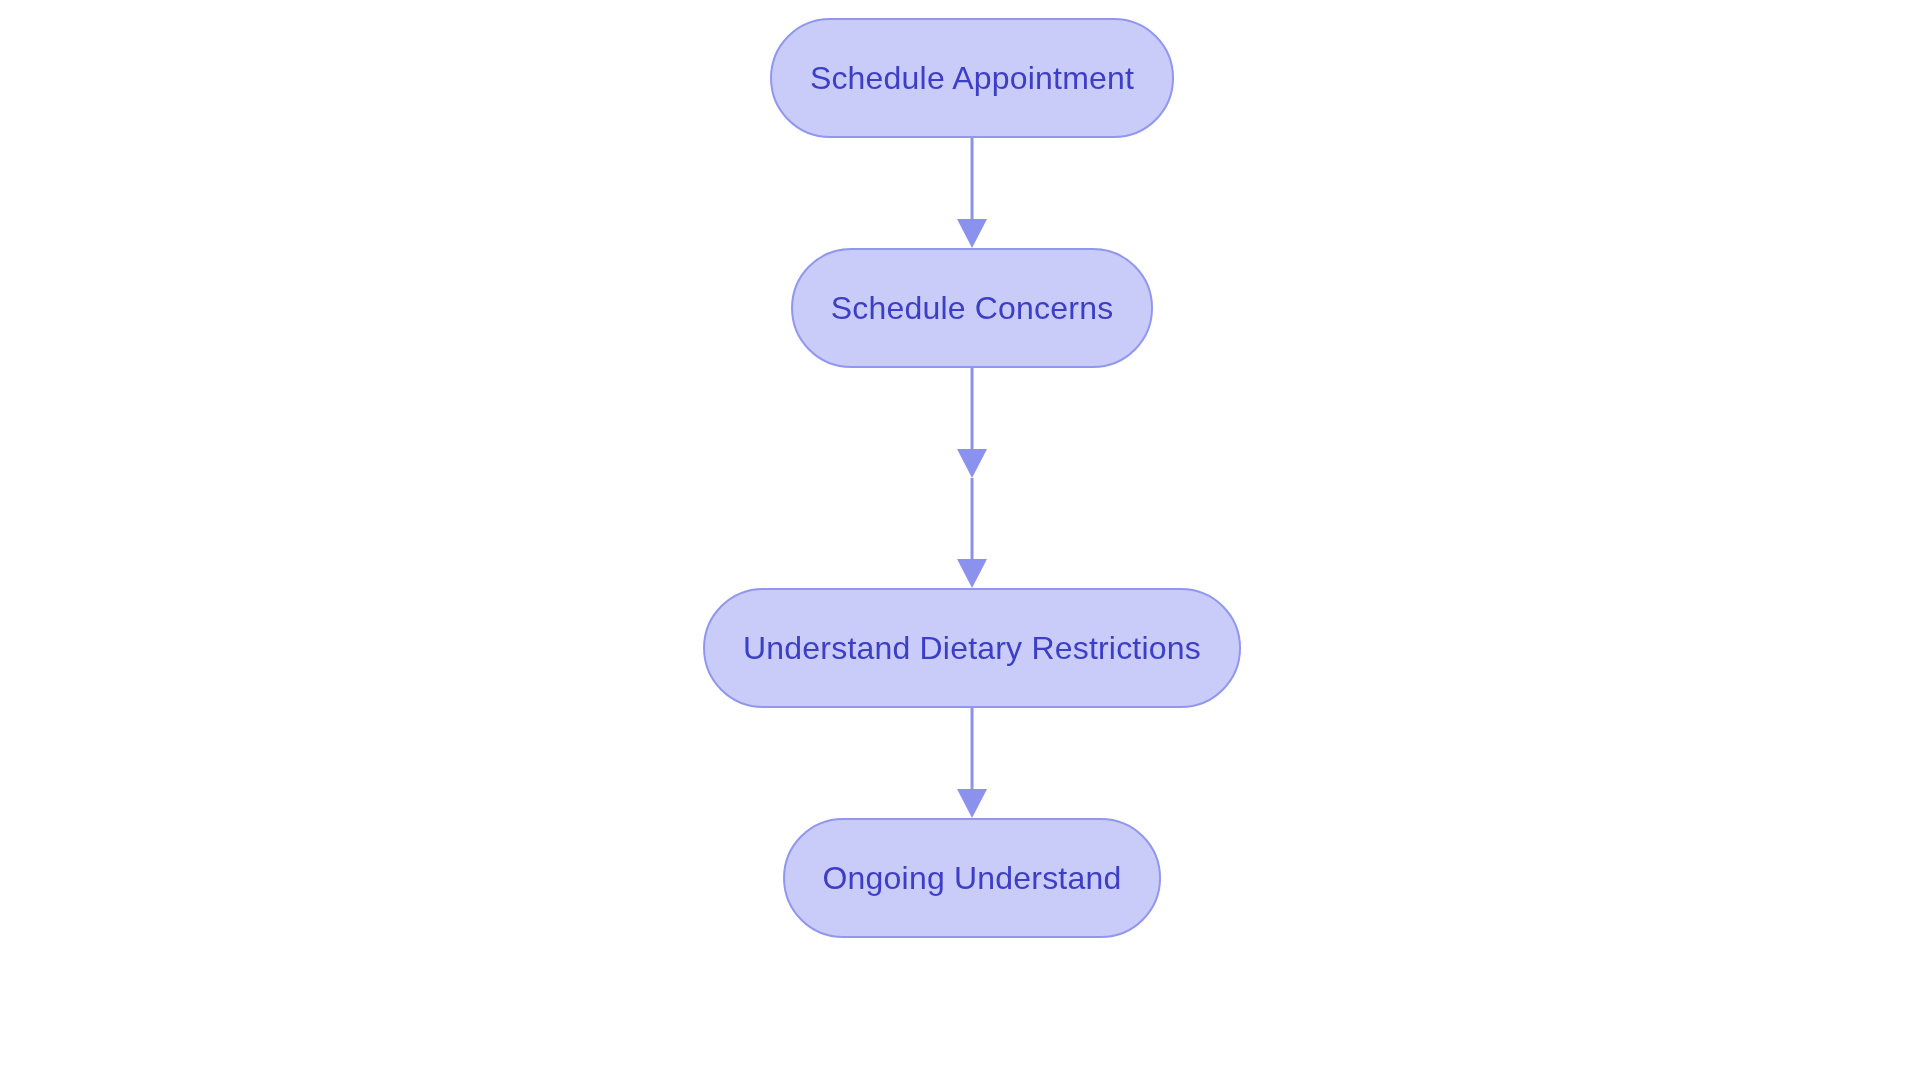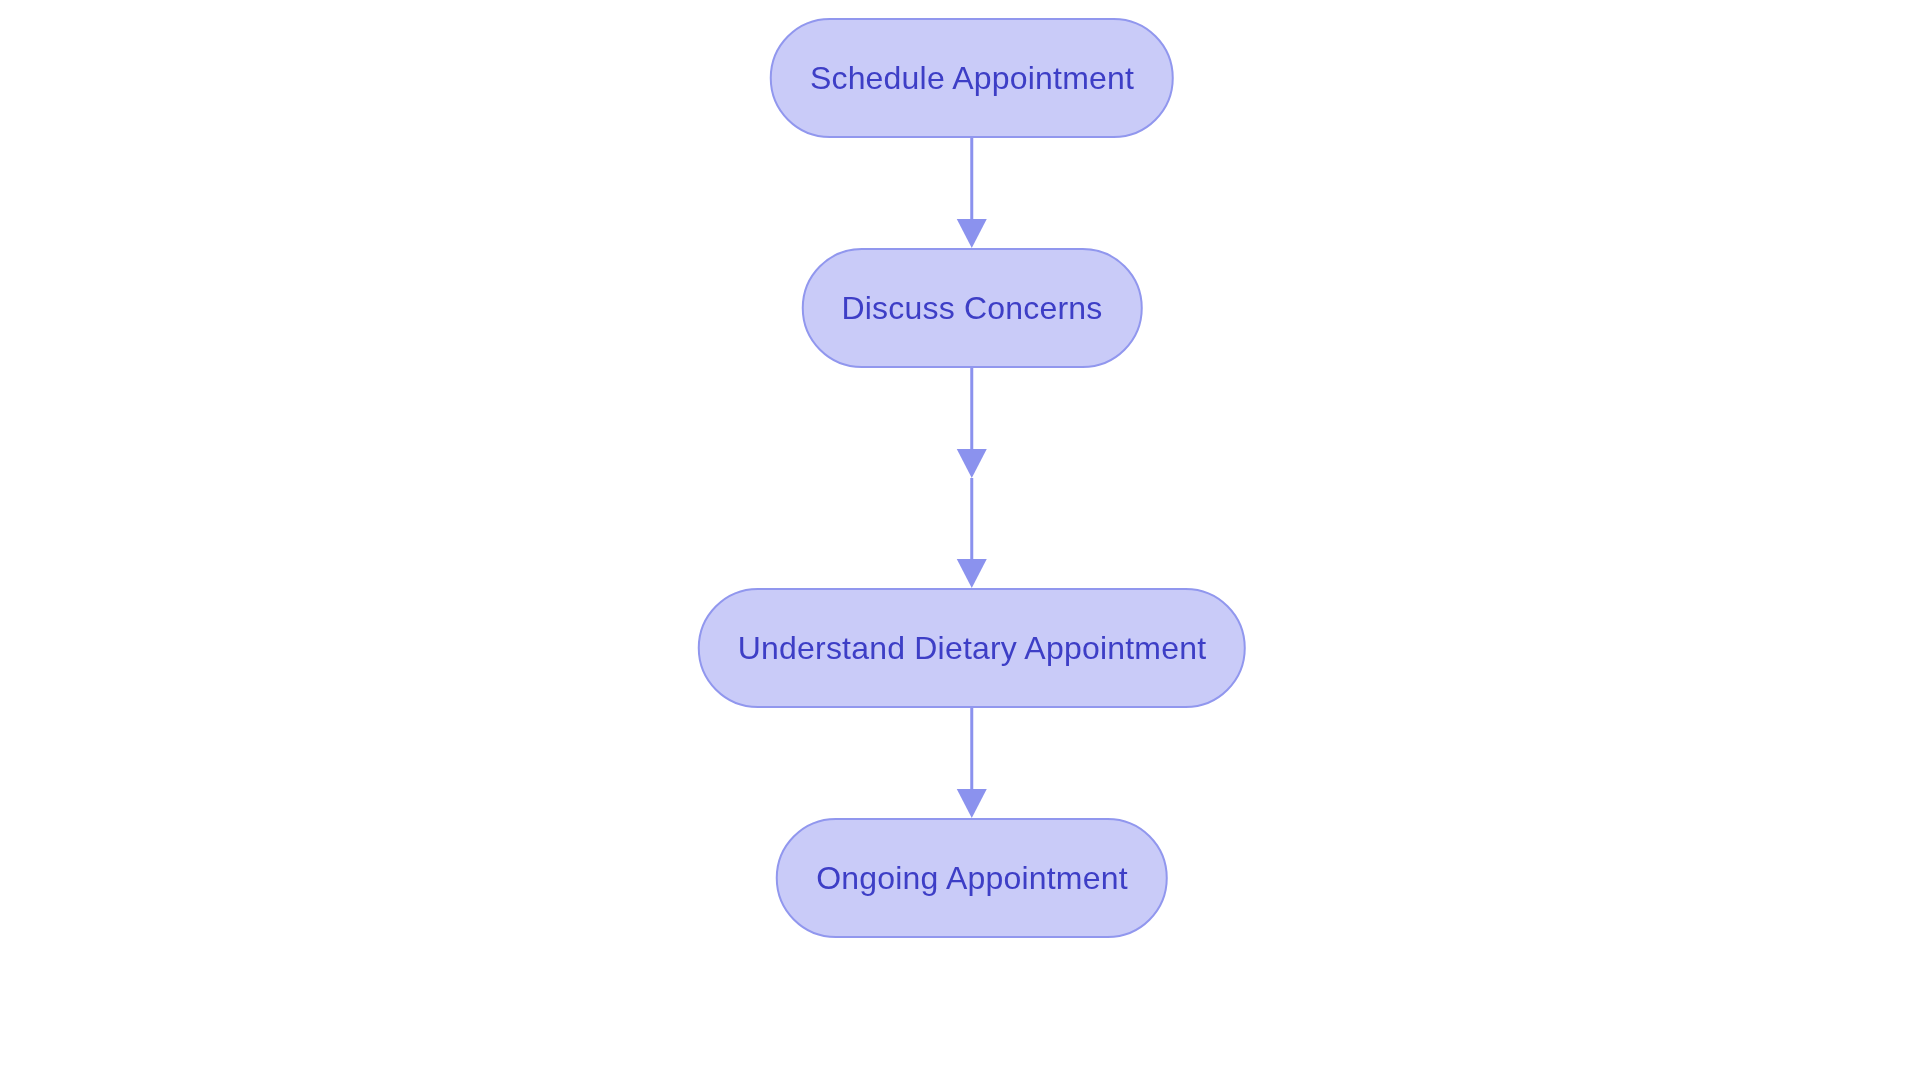--- a/index.html
+++ b/index.html
@@ -70,47 +70,47 @@
     </div>
 
     <div class="flow-arrow">
       <svg width="34" height="110" viewBox="0 0 34 110">
         <line x1="17" y1="0" x2="17" y2="83" stroke="#8b92ee" stroke-width="3"></line>
         <polygon points="2,81 32,81 17,110" fill="#8b92ee"></polygon>
       </svg>
     </div>
 
     <div class="flow-node">
-      <span class="node-label">Discuss Concerns</span>
+      <span class="node-label">Schedule Concerns</span>
     </div>
 
     <div class="flow-arrow">
       <svg width="34" height="110" viewBox="0 0 34 110">
         <line x1="17" y1="0" x2="17" y2="83" stroke="#8b92ee" stroke-width="3"></line>
         <polygon points="2,81 32,81 17,110" fill="#8b92ee"></polygon>
       </svg>
     </div>
 
 
     <div class="flow-arrow">
       <svg width="34" height="110" viewBox="0 0 34 110">
         <line x1="17" y1="0" x2="17" y2="83" stroke="#8b92ee" stroke-width="3"></line>
         <polygon points="2,81 32,81 17,110" fill="#8b92ee"></polygon>
       </svg>
     </div>
 
     <div class="flow-node">
-      <span class="node-label">Understand Dietary Appointment</span>
+      <span class="node-label">Understand Dietary Restrictions</span>
     </div>
 
     <div class="flow-arrow">
       <svg width="34" height="110" viewBox="0 0 34 110">
         <line x1="17" y1="0" x2="17" y2="83" stroke="#8b92ee" stroke-width="3"></line>
         <polygon points="2,81 32,81 17,110" fill="#8b92ee"></polygon>
       </svg>
     </div>
 
     <div class="flow-node">
-      <span class="node-label">Ongoing Appointment</span>
+      <span class="node-label">Ongoing Understand</span>
     </div>
 
   </div>
 </div>
 
 </body></html>

